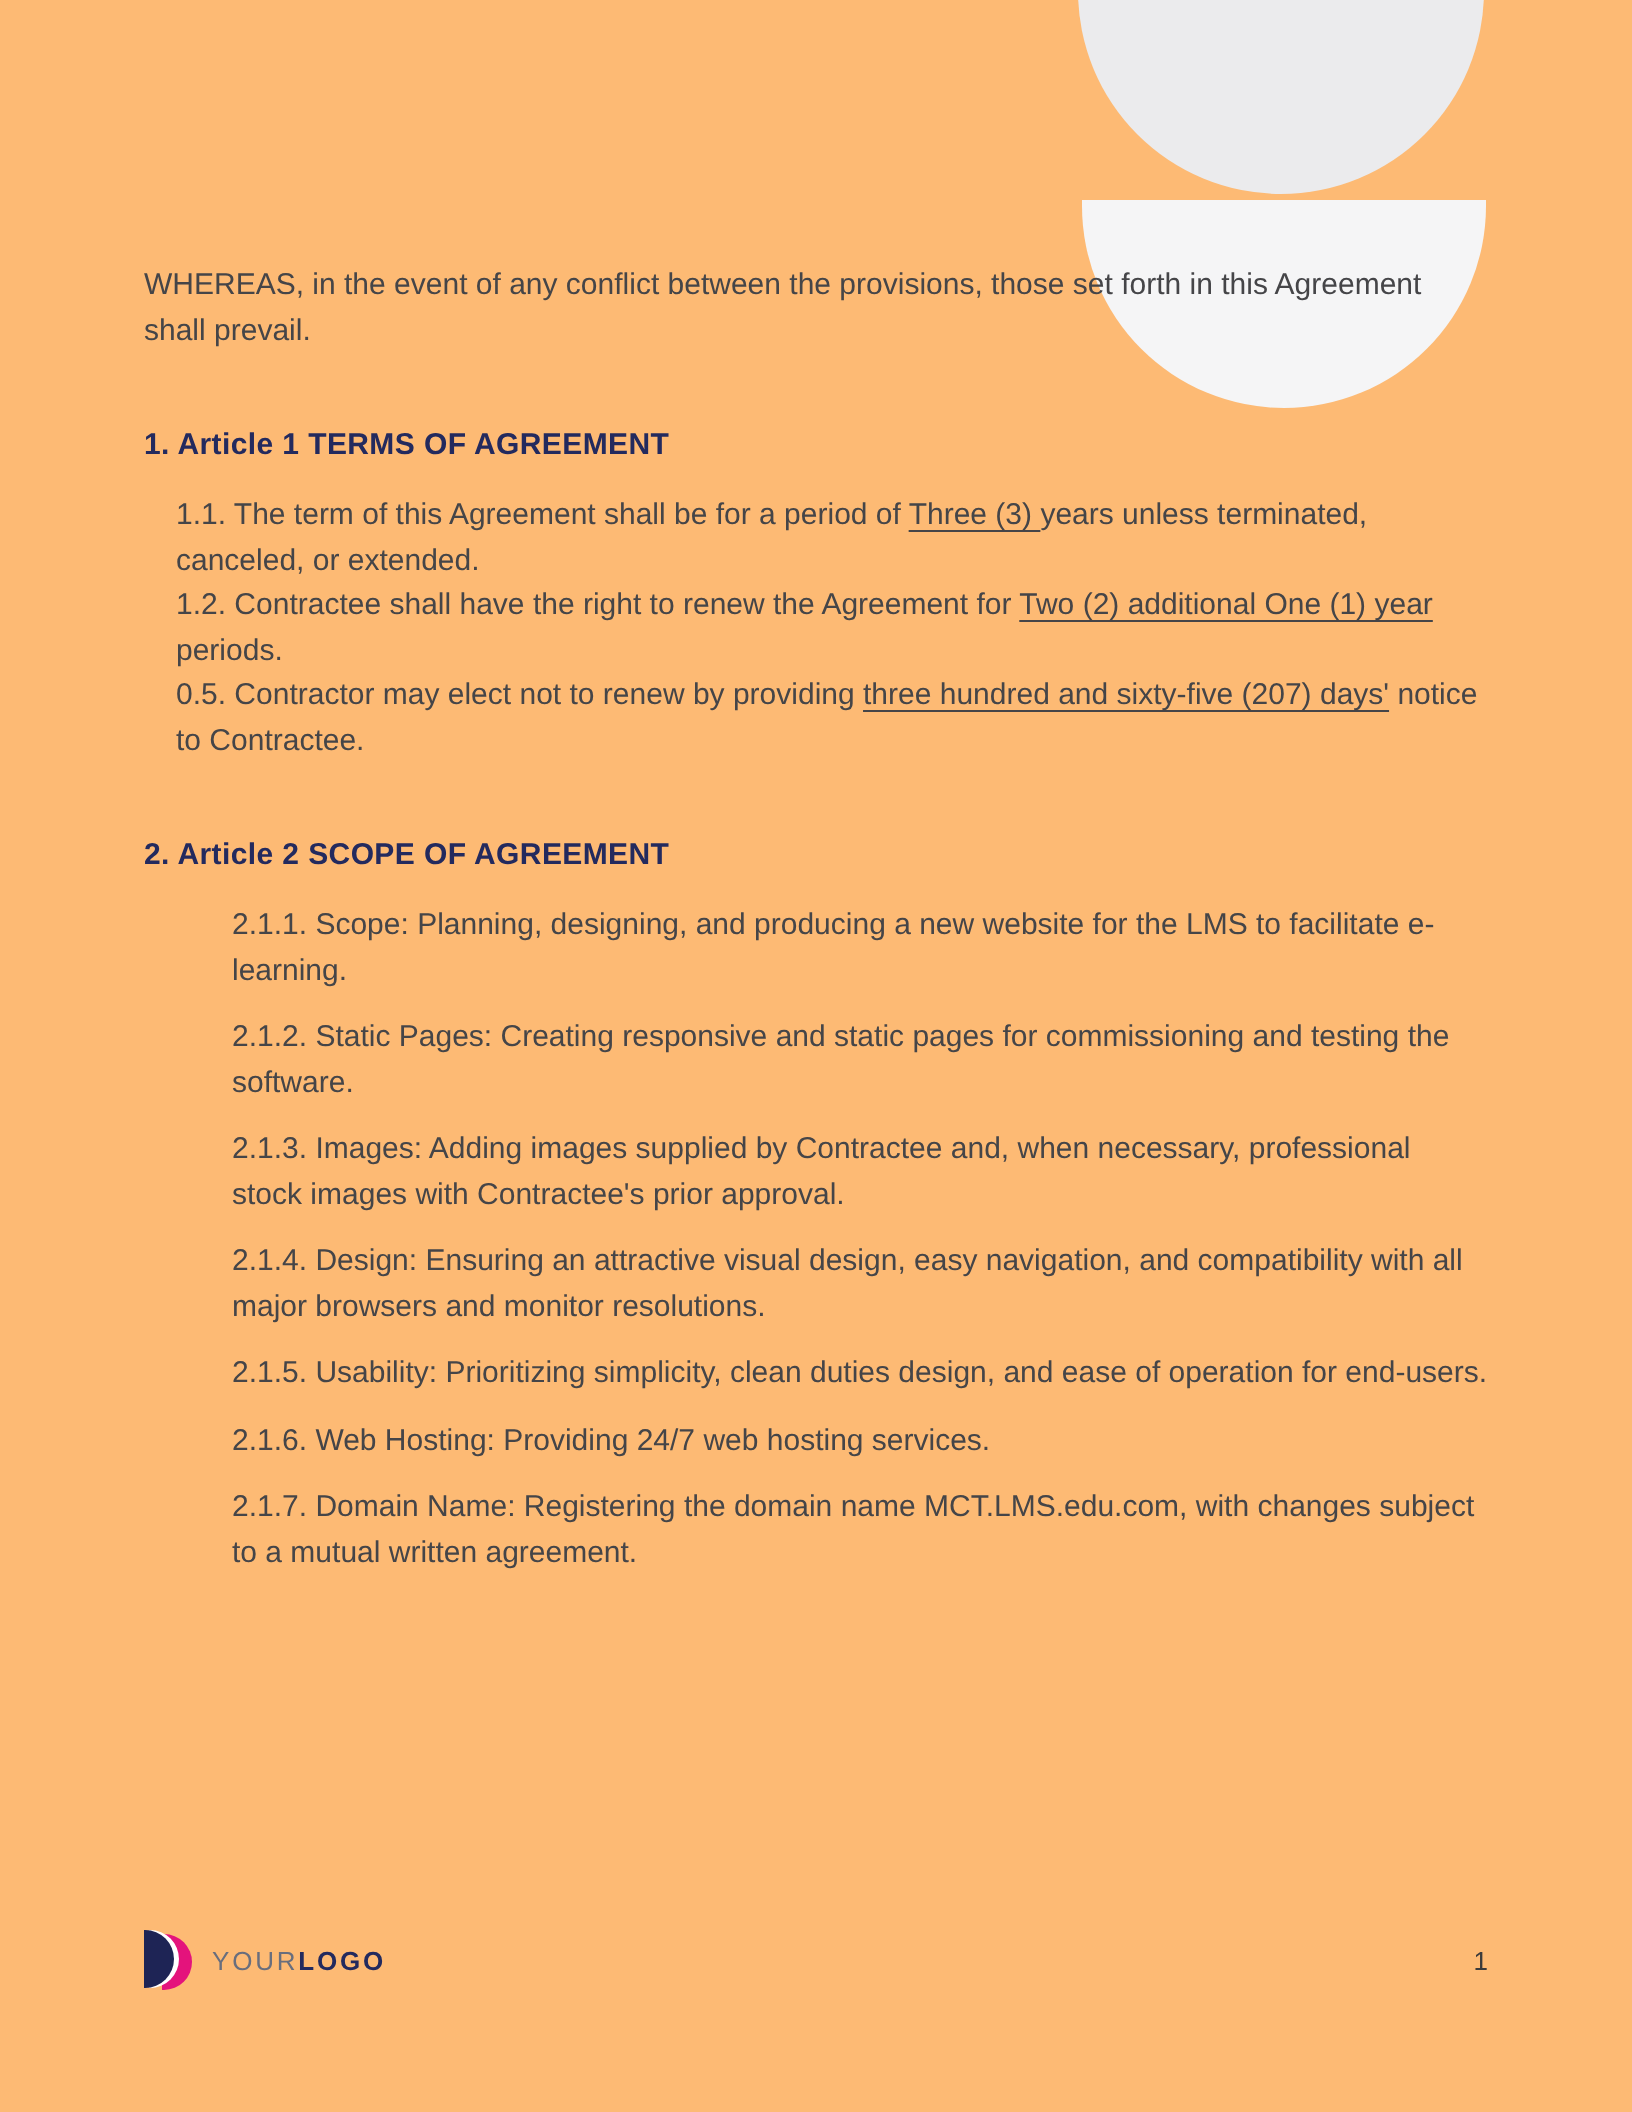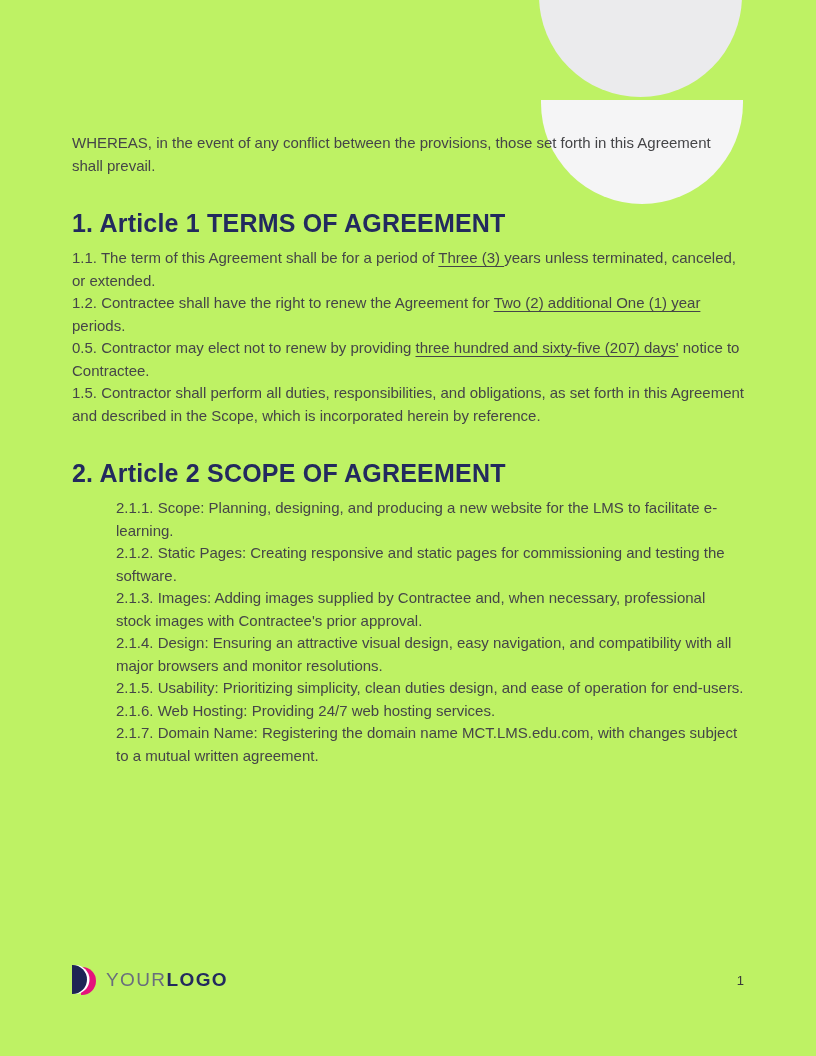--- a/index.html
+++ b/index.html
@@ -1,20 +1,20 @@
 <!DOCTYPE html>
 <html style="--heading: #232a5e; --body: #454548; --logo-navy: #1e2455; --logo-pink: #e4137c; --logo-gray: #696e7d; --circle-large: #ebebed; --circle-small: #f5f5f6;"><head>
 <meta charset="utf-8">
 <style>
   html, body { margin: 0; padding: 0; background: #ffffff; }
   .page {
     position: relative;
     width: 816px;
     height: 1056px;
-    background: #bef264;
+    background: #fdba74;
     overflow: hidden;
     font-family: "Liberation Sans", sans-serif;
   }
 
   
   .circle { position: absolute; }
   .circle-large {
     left: 539px; top: -106px;
     width: 203px; height: 203px;
     border-radius: 50%;
@@ -32,29 +32,29 @@
     position: absolute;
     left: 72px; top: 132px;
     width: 672px;
     color: var(--body, #454548);
     font-size: 15px;
     line-height: 22.5px;
   }
   .intro { margin: 0; }
   .section-heading {
     margin: 34px 0 12px 0;
-    font-size: 25px;
+    font-size: 15px;
     line-height: 24px;
     font-weight: 700;
     letter-spacing: 0.2px;
     color: var(--heading, #232a5e);
   }
   .clause { margin: 0; }
-  .clause.lvl1 { }
-  .clause.lvl2 { margin-left: 44px; }
+  .clause.lvl1 { margin-left: 16px; }
+  .clause.lvl2 { margin-left: 44px; margin-top: 11px; }
   .clause .u {
     text-decoration: underline;
     text-decoration-thickness: 1px;
     text-underline-offset: 3px;
   }
 
   
   .footer {
     position: absolute;
     left: 72px; right: 72px; top: 964px;
@@ -73,21 +73,21 @@
     z-index: 2;
   }
   .logo-icon .half-disc-pink {
     position: absolute; left: 9px; top: 2px;
     width: 15px; height: 28px;
     border-radius: 0 15px 15px 0;
     background: var(--logo-pink, #e4137c);
     z-index: 1;
   }
   .logo-text {
-    font-size: 19px;
+    font-size: 13px;
     letter-spacing: 1.4px;
     color: var(--logo-gray, #696e7d);
   }
   .logo-text .bold { font-weight: 700; color: var(--heading, #232a5e); }
   .page-number {
     margin-left: auto;
     font-size: 13px;
     color: #3b3b3b;
   }
 </style>
@@ -99,21 +99,20 @@
   <div class="circle circle-large"></div>
   <div class="circle circle-small"></div>
 
   <main class="content">
     <p class="intro">WHEREAS, in the event of any conflict between the provisions, those set forth in this Agreement shall prevail.</p>
 
     <h2 class="section-heading">1. Article 1 TERMS OF AGREEMENT</h2>
     <p class="clause lvl1"><span>1.1. The term of this Agreement shall be for a period of </span><span class="u">Three (3) </span><span>years unless terminated, canceled, or extended.</span></p>
     <p class="clause lvl1"><span>1.2. Contractee shall have the right to renew the Agreement for </span><span class="u">Two (2) additional One (1) year</span><span> periods.</span></p>
     <p class="clause lvl1"><span>0.5. Contractor may elect not to renew by providing </span><span class="u">three hundred and sixty-five (207) days'</span><span> notice to Contractee.</span></p>
-    <p class="clause lvl1"><span>1.5. Contractor shall perform all duties, responsibilities, and obligations, as set forth in this Agreement and described in the Scope, which is incorporated herein by reference.</span></p>
 
     <h2 class="section-heading">2. Article 2 SCOPE OF AGREEMENT</h2>
     <p class="clause lvl2"><span>2.1.1. Scope: Planning, designing, and producing a new website for the LMS to facilitate e-learning.</span></p>
     <p class="clause lvl2"><span>2.1.2. Static Pages: Creating responsive and static pages for commissioning and testing the software.</span></p>
     <p class="clause lvl2"><span>2.1.3. Images: Adding images supplied by Contractee and, when necessary, professional stock images with Contractee's prior approval.</span></p>
     <p class="clause lvl2"><span>2.1.4. Design: Ensuring an attractive visual design, easy navigation, and compatibility with all major browsers and monitor resolutions.</span></p>
     <p class="clause lvl2"><span>2.1.5. Usability: Prioritizing simplicity, clean duties design, and ease of operation for end-users.</span></p>
     <p class="clause lvl2"><span>2.1.6. Web Hosting: Providing 24/7 web hosting services.</span></p>
     <p class="clause lvl2"><span>2.1.7. Domain Name: Registering the domain name MCT.LMS.edu.com, with changes subject to a mutual written agreement.</span></p>
   </main>

